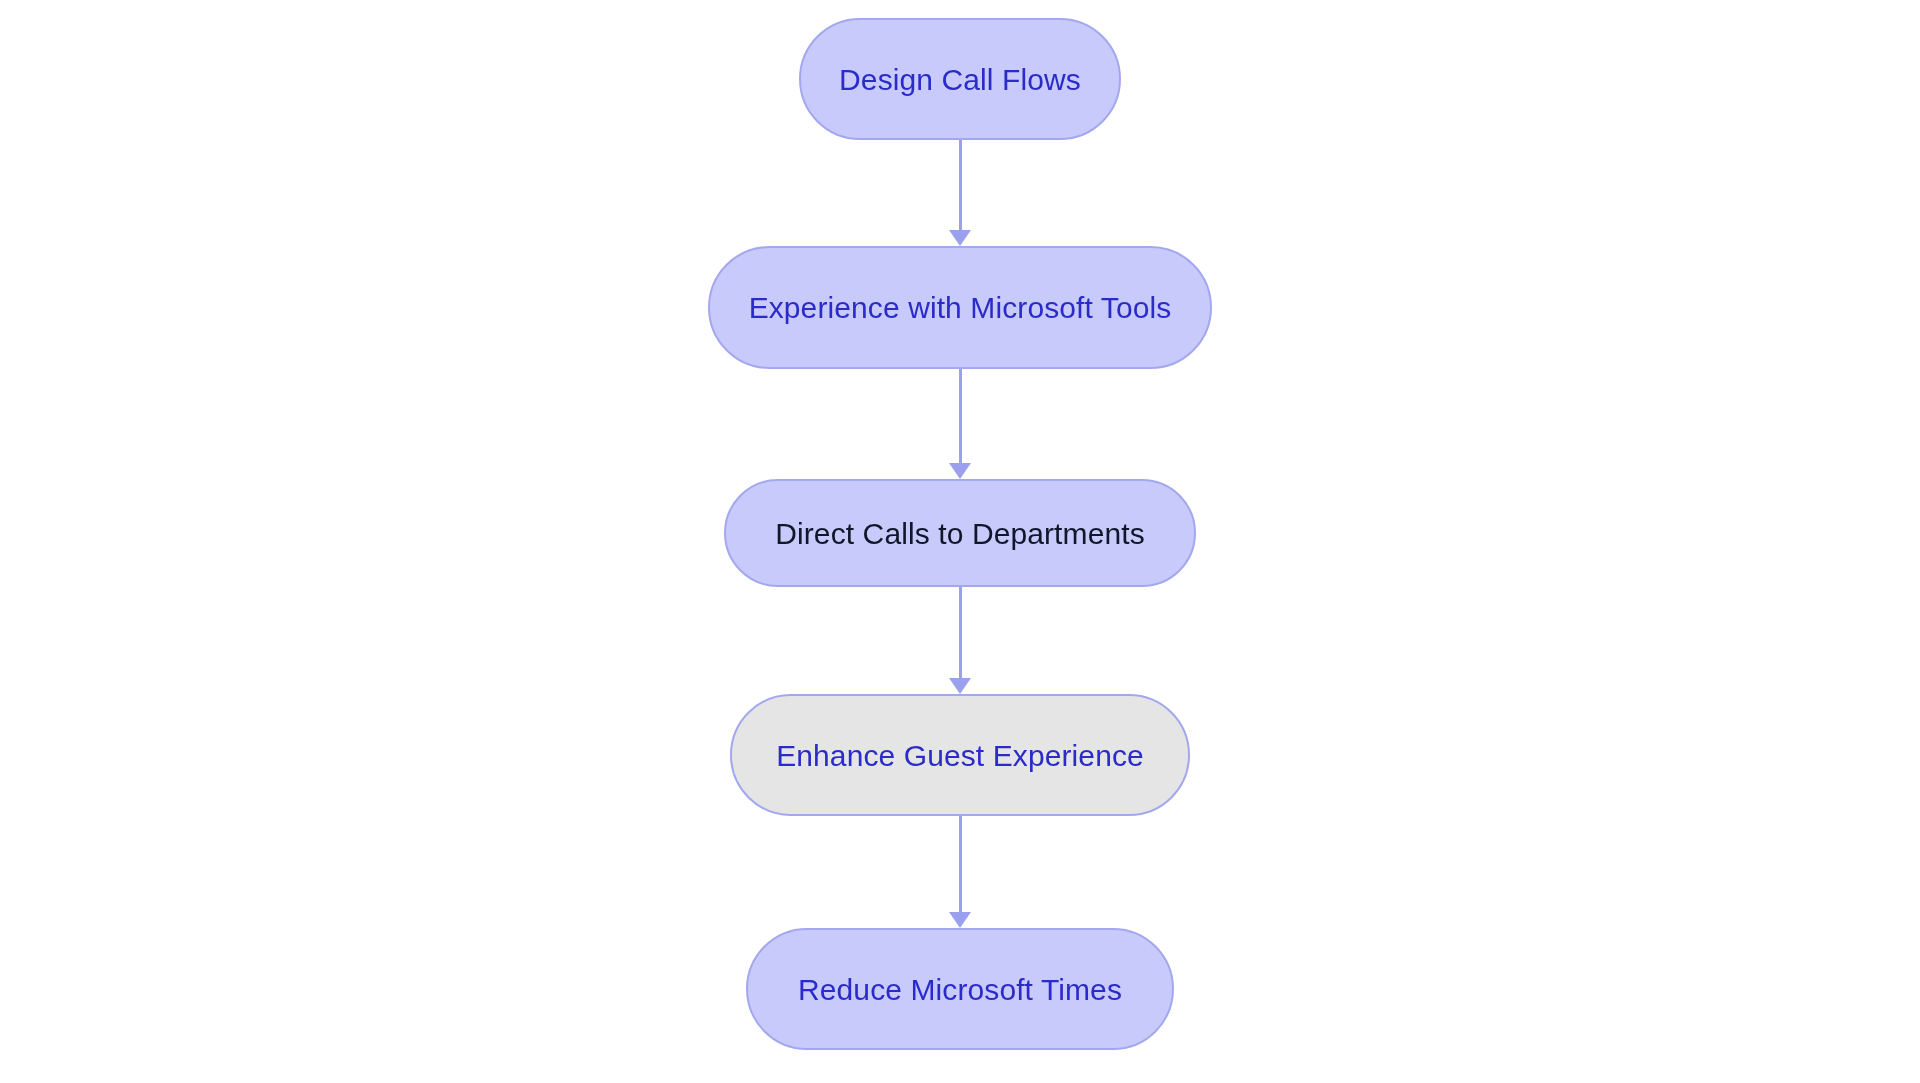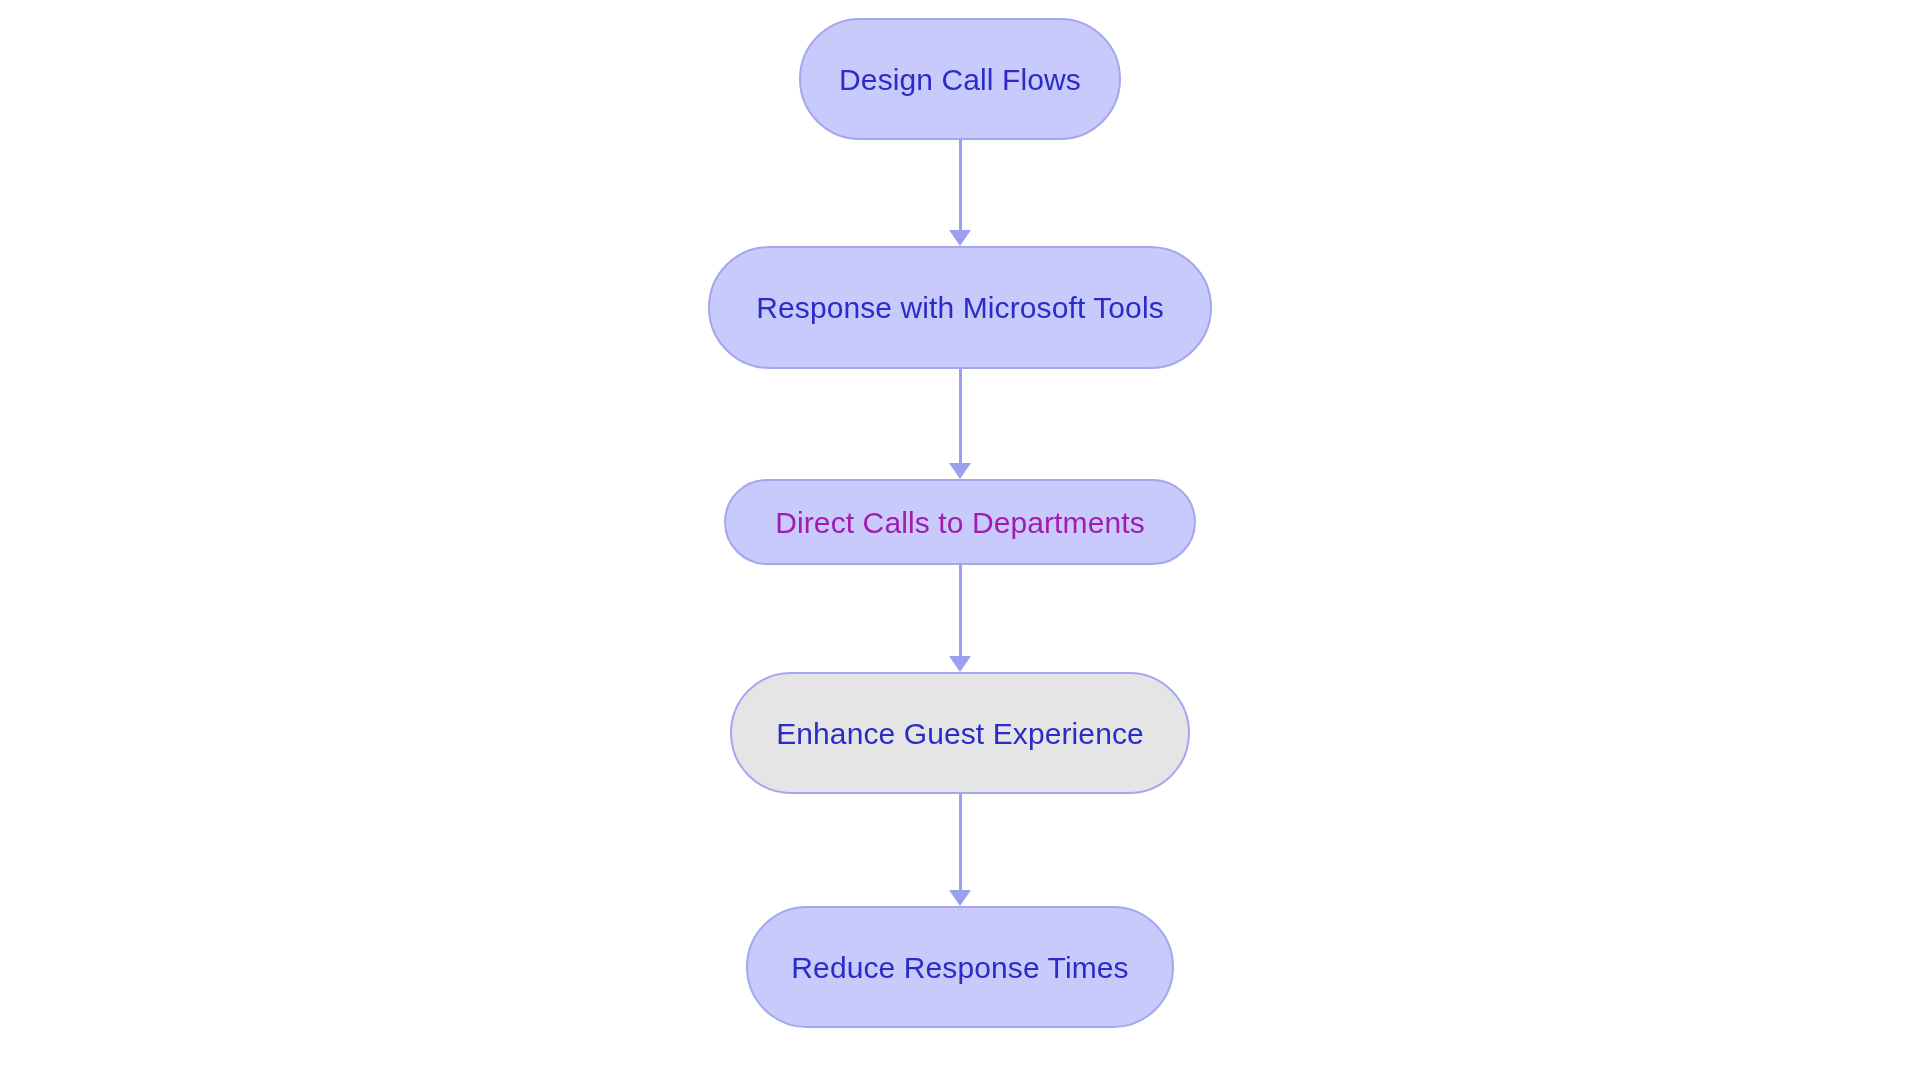--- a/index.html
+++ b/index.html
@@ -79,44 +79,44 @@
     <div class="node" id="n1" style="width: 322px; height: 122px; background: rgb(199, 202, 250); border-color: rgb(163, 168, 238); color: rgb(43, 43, 201);">
       <span class="node-label">Design Call Flows</span>
     </div>
 
     <div class="connector" id="c1" style="height: 106px;">
       <div class="stem" style="background: rgb(154, 160, 238);"></div>
       <div class="head" style="border-top-color: rgb(154, 160, 238);"></div>
     </div>
 
     <div class="node" id="n2" style="width: 504px; height: 123px; background: rgb(199, 202, 250); border-color: rgb(163, 168, 238); color: rgb(43, 43, 201);">
-      <span class="node-label">Response with Microsoft Tools</span>
+      <span class="node-label">Experience with Microsoft Tools</span>
     </div>
 
     <div class="connector" id="c2" style="height: 110px;">
       <div class="stem" style="background: rgb(154, 160, 238);"></div>
       <div class="head" style="border-top-color: rgb(154, 160, 238);"></div>
     </div>
 
-    <div class="node" id="n3" style="width: 472px; height: 86px; background: rgb(199, 202, 250); border-color: rgb(163, 168, 238); color: #a21caf;">
+    <div class="node" id="n3" style="width: 472px; height: 108px; background: rgb(199, 202, 250); border-color: rgb(163, 168, 238); color: #0f172a;">
       <span class="node-label">Direct Calls to Departments</span>
     </div>
 
     <div class="connector" id="c3" style="height: 107px;">
       <div class="stem" style="background: rgb(154, 160, 238);"></div>
       <div class="head" style="border-top-color: rgb(154, 160, 238);"></div>
     </div>
 
     <div class="node" id="n4" style="width: 460px; height: 122px; background: #e5e5e5; border-color: rgb(163, 168, 238); color: rgb(43, 43, 201);">
       <span class="node-label">Enhance Guest Experience</span>
     </div>
 
     <div class="connector" id="c4" style="height: 112px;">
       <div class="stem" style="background: rgb(154, 160, 238);"></div>
       <div class="head" style="border-top-color: rgb(154, 160, 238);"></div>
     </div>
 
     <div class="node" id="n5" style="width: 428px; height: 122px; background: rgb(199, 202, 250); border-color: rgb(163, 168, 238); color: rgb(43, 43, 201);">
-      <span class="node-label">Reduce Response Times</span>
+      <span class="node-label">Reduce Microsoft Times</span>
     </div>
 
   </div>
 </div>
 
 </body></html>

